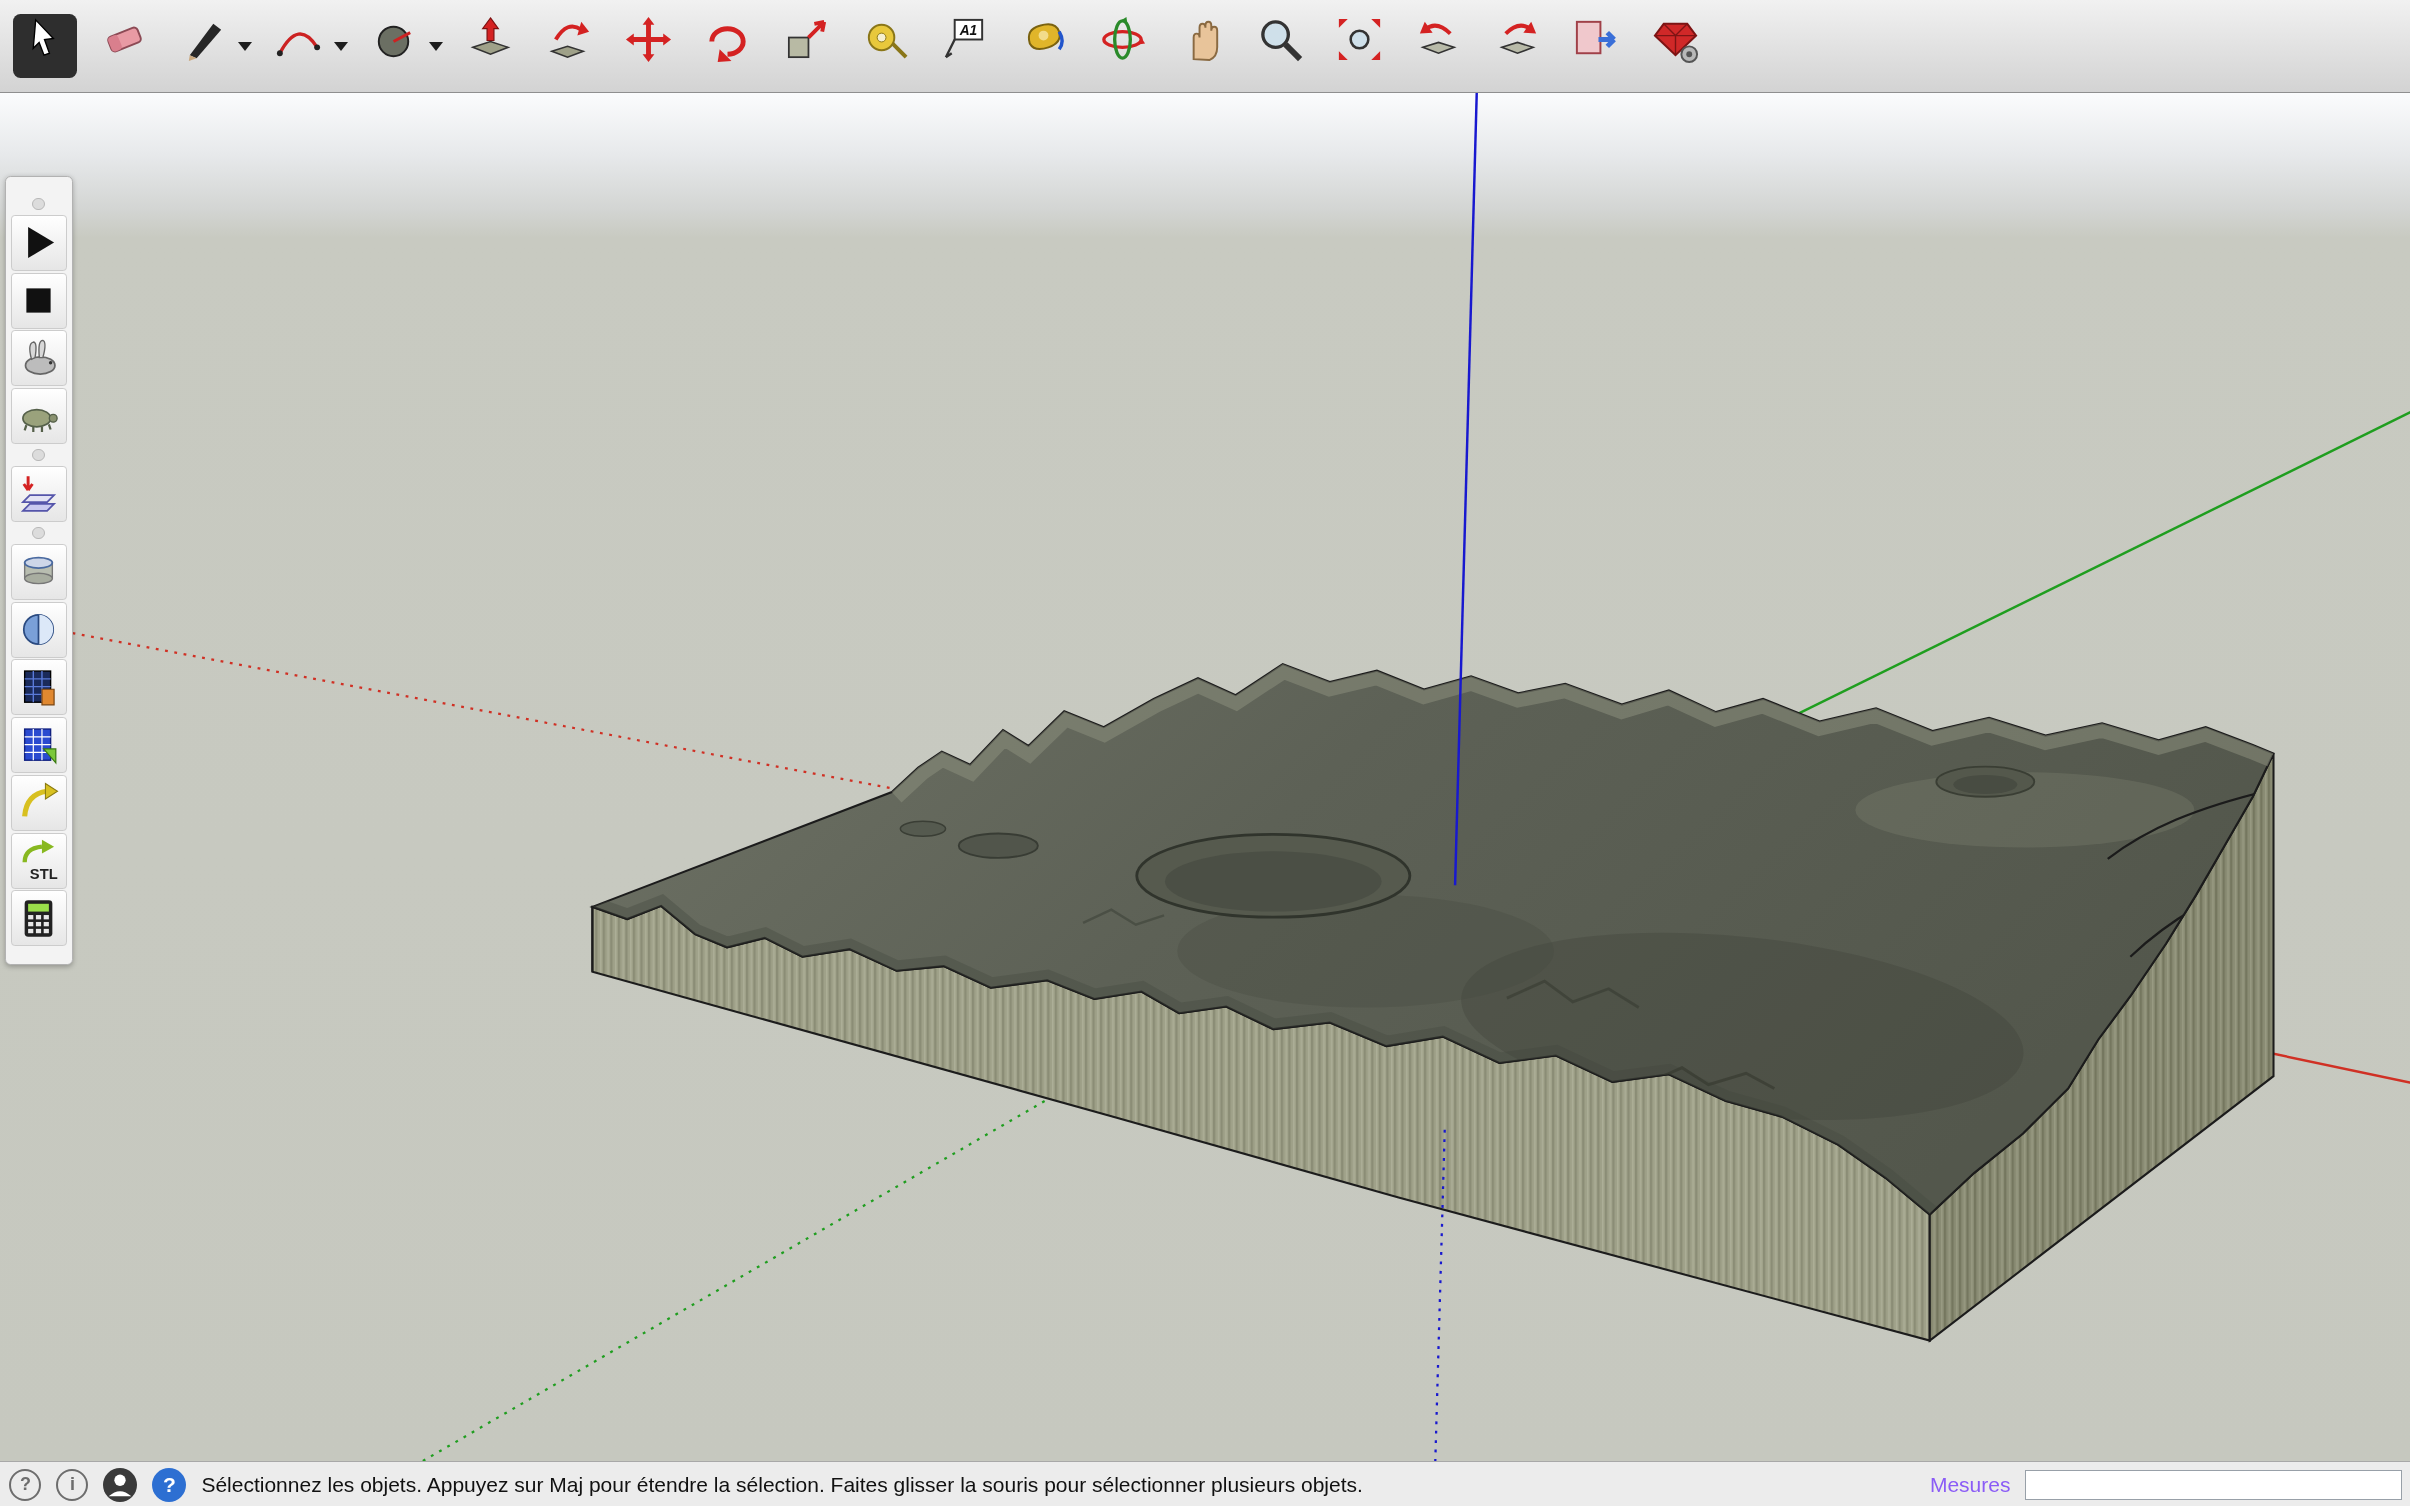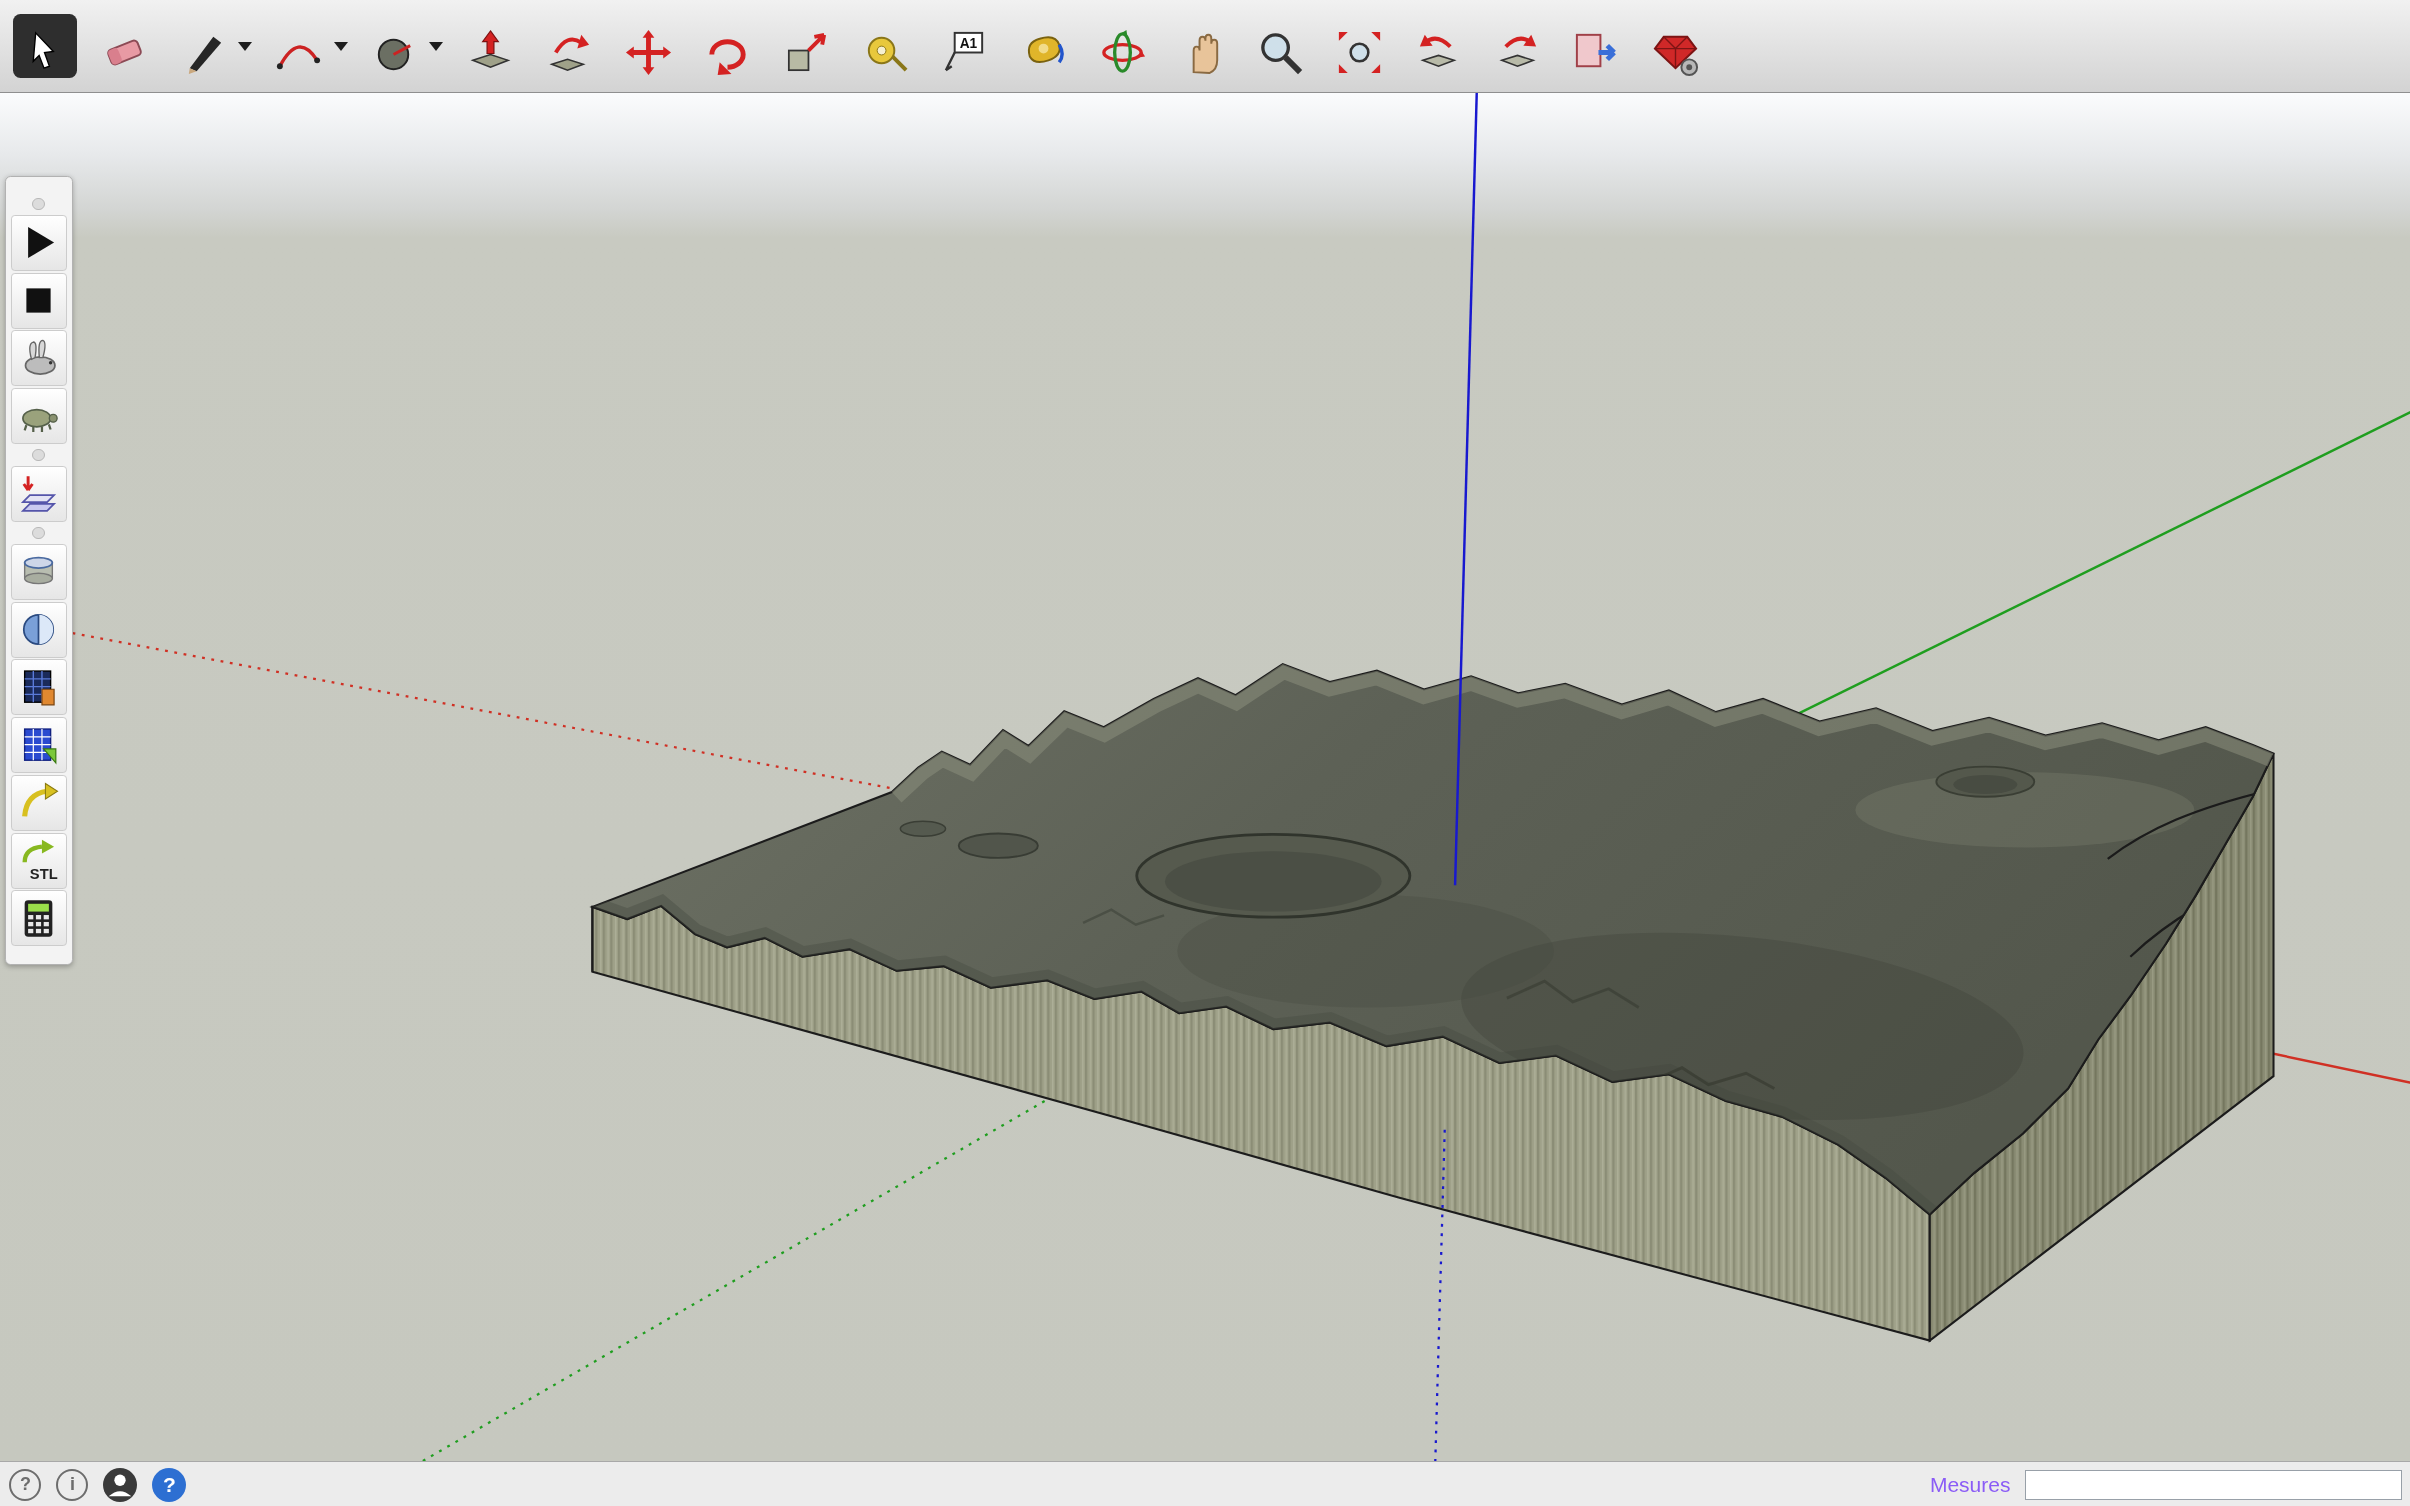--- a/index.html
+++ b/index.html
@@ -4,21 +4,21 @@
 <style>
   html,body{margin:0;padding:0;width:2411px;height:1507px;overflow:hidden;
     font-family:"Liberation Sans",sans-serif;background:#c6c8bf;}
   .window{display:flex;flex-direction:column;width:2411px;height:1507px;}
 
   
   .toolbar{height:92px;flex-shrink:0;display:flex;align-items:center;gap:15px;
     padding:0 13px;background:linear-gradient(#f1f1f1,#d3d3d3);
     border-bottom:0.9px solid #8f8f8f;}
   .tool{width:64px;height:64px;border:none;background:transparent;padding:0;
-    display:flex;align-items:flex-end;justify-content:center;border-radius:7.5px;cursor:pointer;}
+    display:flex;align-items:flex-start;justify-content:center;border-radius:7.5px;cursor:pointer;font-style:italic;}
   .tool.active{background:var(--toolbar-active-bg,#2e2e2e);}
   .tool svg{width:51px;height:51px;}
   .tool-group{display:flex;align-items:center;gap:2.8px;}
   .caret{width:0;height:0;border-left:7.5px solid transparent;border-right:7.5px solid transparent;
     border-top:9.4px solid #1d1d1d;cursor:pointer;}
 
   
   .viewport{position:relative;flex:1;
     background:linear-gradient(180deg,#fbfcfd 0%,#e7e9eb 4.5%,#d3d5d3 8.5%,#c8cac1 10.6%,#c6c8bf 100%);}
   .scene{position:absolute;left:0;top:0;width:100%;height:100%;display:block;}
@@ -399,18 +399,19 @@
   <footer class="statusbar">
     <span class="sicon outline">?</span>
     <span class="sicon outline">i</span>
     <span class="sicon filled-dark">
       <svg viewBox="0 0 36 36" width="34" height="34">
         <circle cx="18" cy="13" r="6" fill="#fff"></circle>
         <path d="M6 30 Q18 19 30 30 Z" fill="#fff"></path>
       </svg>
     </span>
     <span class="sicon filled-blue">?</span>
+    <span class="status-msg">Sélectionnez les objets. Appuyez sur Maj pour étendre la sélection. Faites glisser la souris pour sélectionner plusieurs objets.</span>
     <span class="mes-label">Mesures</span>
     <input class="mes-input" type="text" value="" style="">
   </footer>
 
 </div>
 
 
 </body></html>

